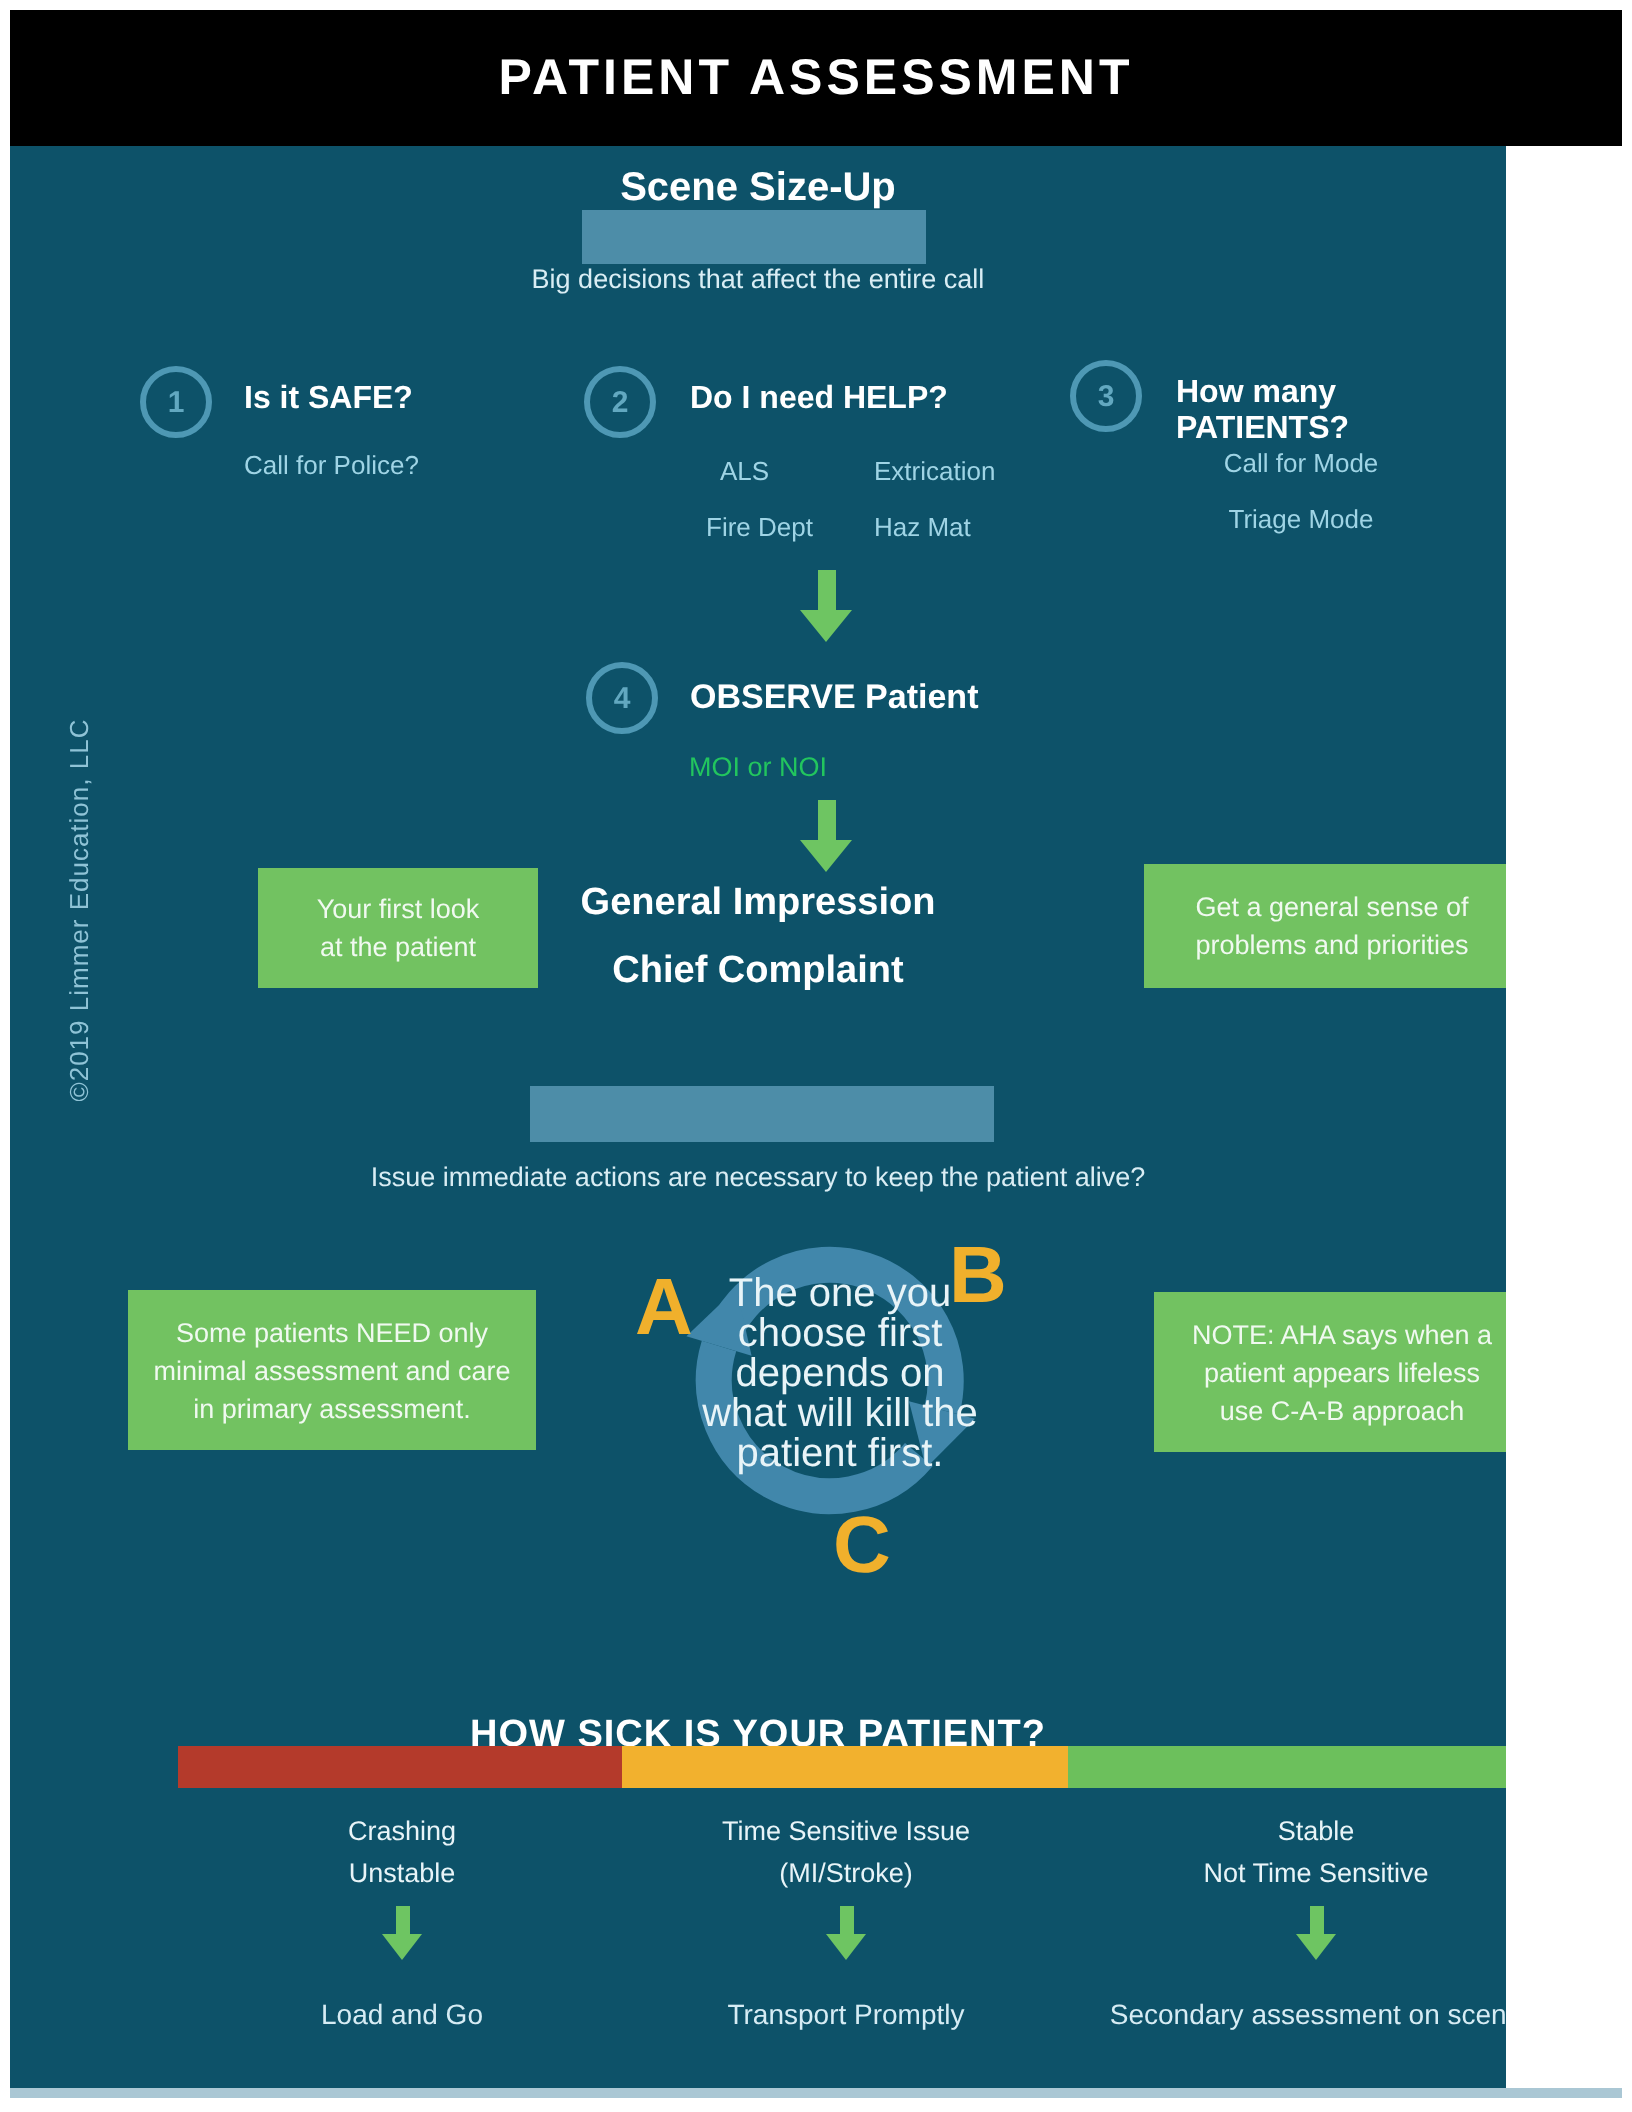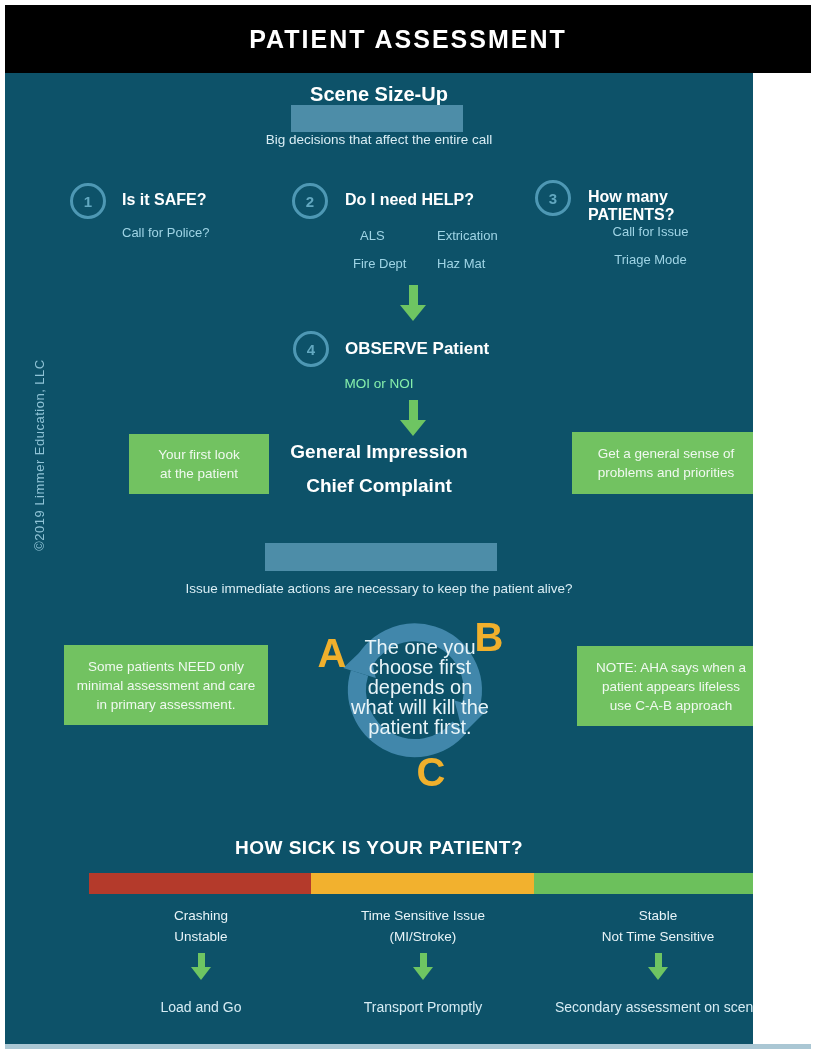--- a/index.html
+++ b/index.html
@@ -120,33 +120,33 @@
     <div class="step-title" style="left:340px; top:118px;">Do I need HELP?</div>
     <div class="subtext" style="left:355px; top:155px;">ALS</div>
     <div class="subtext" style="left:432px; top:155px;">Extrication</div>
     <div class="subtext" style="left:348px; top:183px;">Fire Dept</div>
     <div class="subtext" style="left:432px; top:183px;">Haz Mat</div>
 
     <div class="circle-badge" style="left:530px; top:107px;">
       <span>3</span>
     </div>
     <div class="step-title" style="left:583px; top:115px;">How many PATIENTS?</div>
-    <div class="subtext" style="left:583px; top:151px; width:125px; text-align:center;">Call for Issue</div>
+    <div class="subtext" style="left:583px; top:151px; width:125px; text-align:center;">Call for Mode</div>
     <div class="subtext" style="left:583px; top:179px; width:125px; text-align:center;">Triage Mode</div>
 
     <div class="arrow-down" style="left:395px; top:212px;">
       <div class="stem"></div>
       <div class="head"></div>
     </div>
 
     <div class="circle-badge" style="left:288px; top:258px;">
       <span>4</span>
     </div>
     <div class="step-title" style="left:340px; top:266px; font-size:17px;">OBSERVE Patient</div>
-    <div class="subtitle" style="top:303px; color:#86efac;">MOI or NOI</div>
+    <div class="subtitle" style="top:303px; color:#22c55e;">MOI or NOI</div>
 
     <div class="arrow-down" style="left:395px; top:327px;">
       <div class="stem"></div>
       <div class="head"></div>
     </div>
 
     <div class="note-box preline" style="left:124px; top:361px; width:140px; height:60px;">Your first look
 at the patient</div>
     <div class="big-line" style="top:368px;">General Impression</div>
     <div class="big-line" style="top:402px;">Chief Complaint</div>
@@ -173,21 +173,21 @@
       <text class="cycle-letter" x="42" y="64" text-anchor="middle">A</text>
       <text class="cycle-letter" x="199" y="48" text-anchor="middle">B</text>
       <text class="cycle-letter" x="141" y="183" text-anchor="middle">C</text>
     </svg>
     <div class="cycle-text preline">The one you
 choose first
 depends on
 what will kill the
 patient first.</div>
 
-    <div class="big-line" style="top:764px; letter-spacing:0.5px;">HOW SICK IS YOUR PATIENT?</div>
+    <div class="big-line" style="top:784px; letter-spacing:0.5px;">HOW SICK IS YOUR PATIENT?</div>
 
     <div class="bar">
       <div class="bar-seg red"></div>
       <div class="bar-seg yellow"></div>
       <div class="bar-seg green"></div>
     </div>
 
     <div class="triage-col" style="left:76px; top:832px; width:240px;">
       <div class="triage-labels">Crashing
 Unstable</div>

